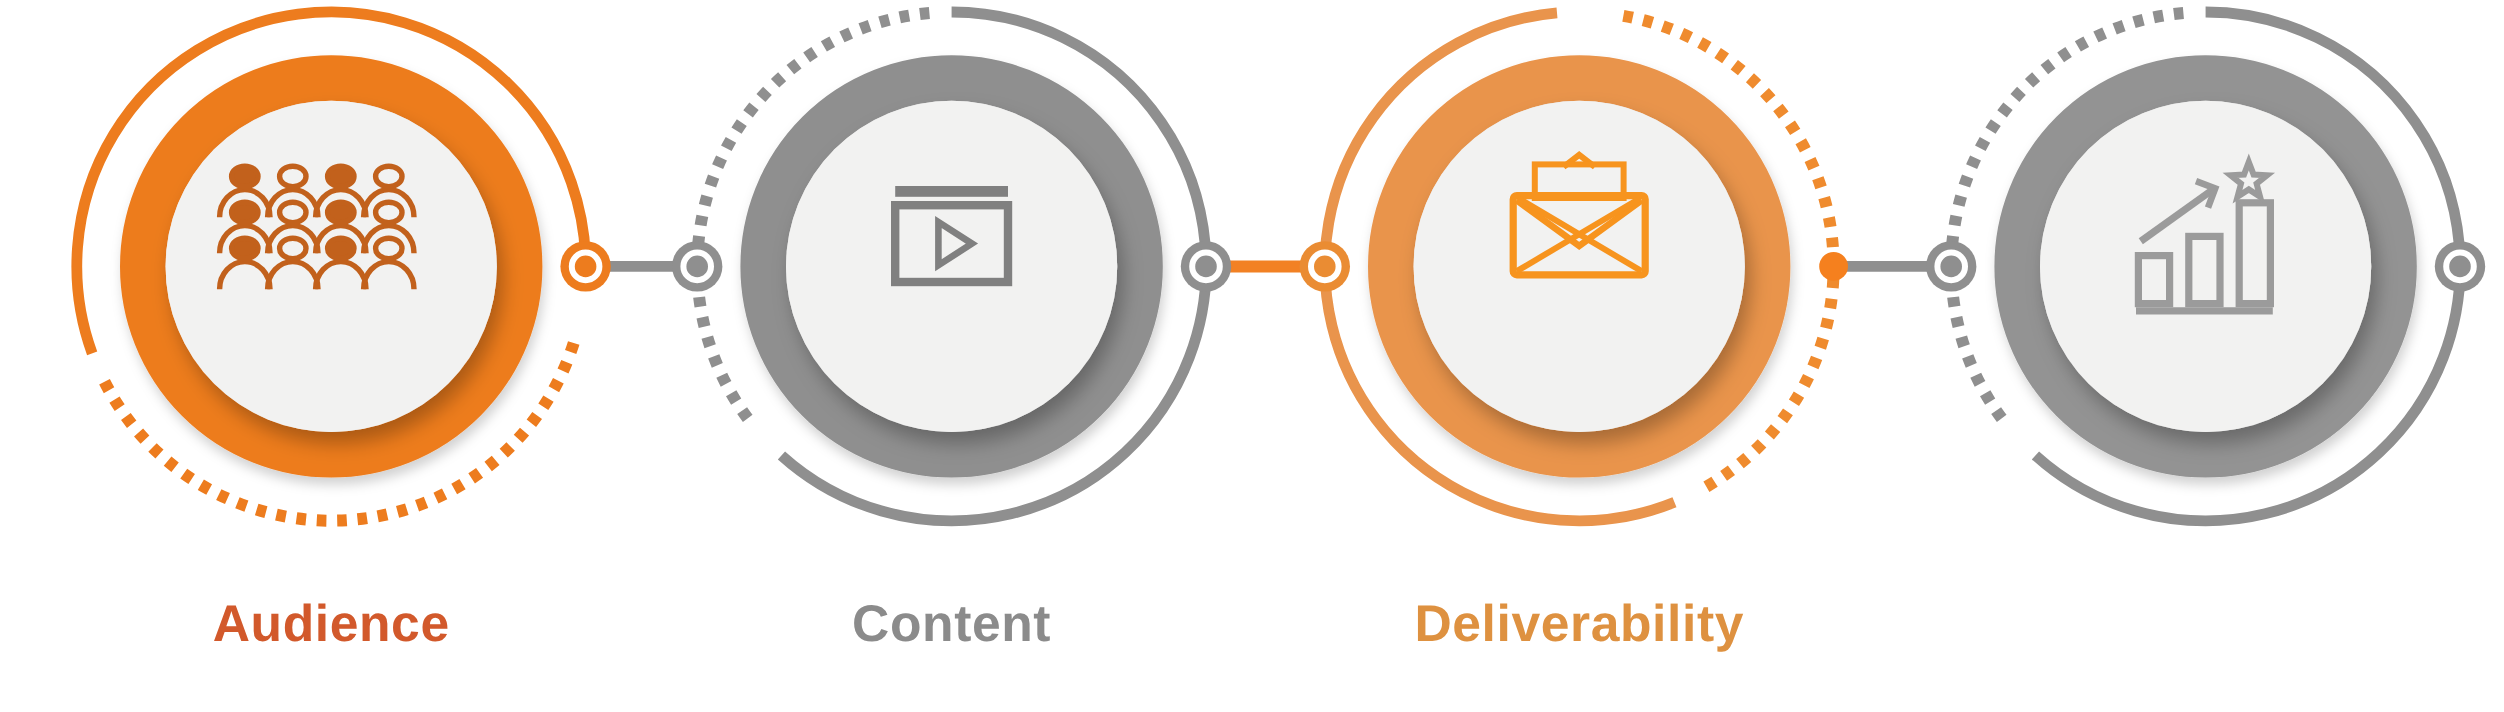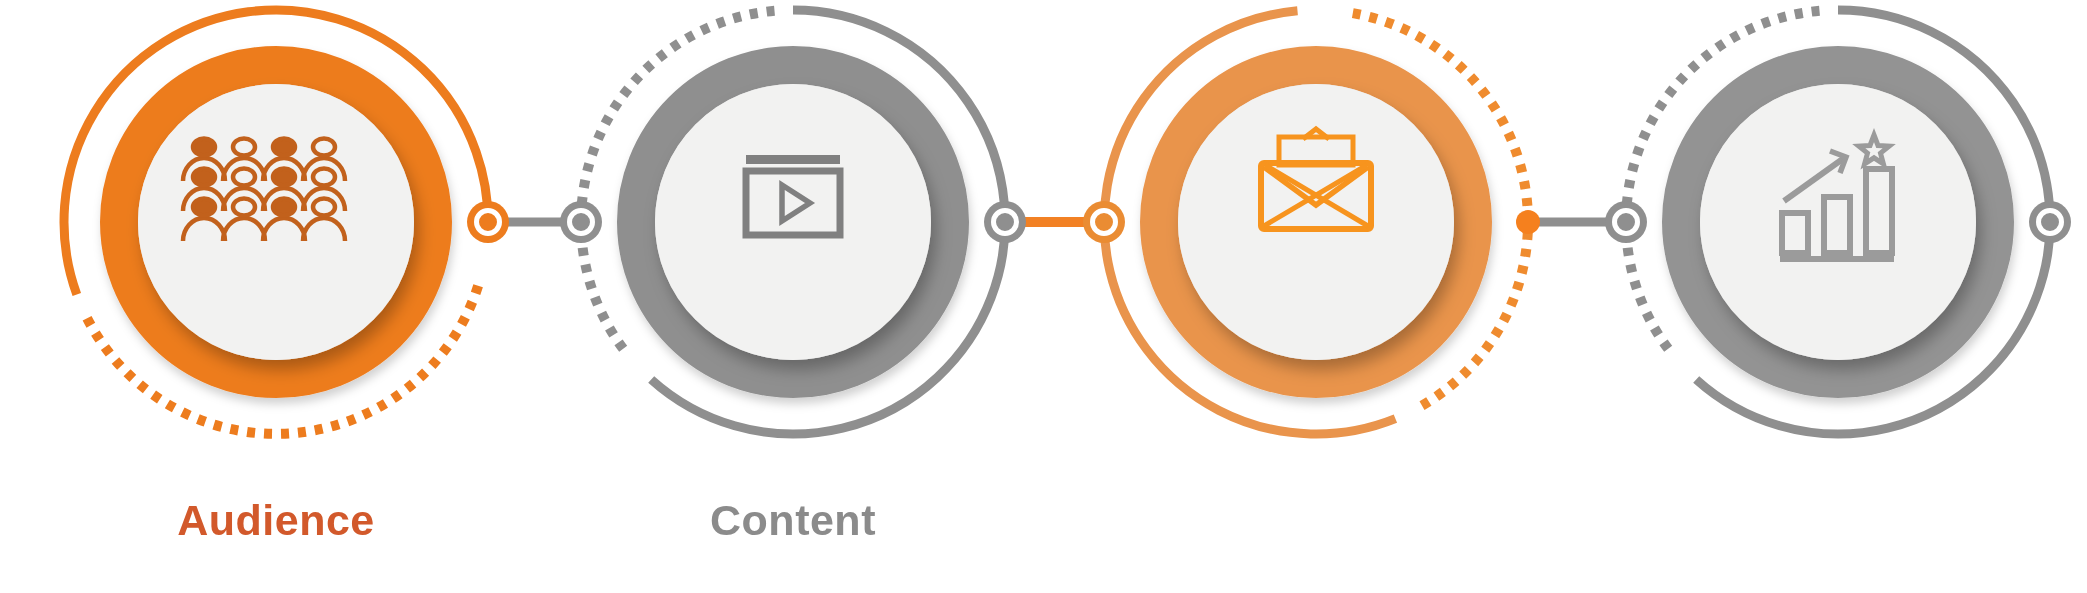--- a/index.html
+++ b/index.html
@@ -151,14 +151,15 @@
       <circle cx="1606" cy="222" r="11.5" fill="none" stroke="#FFFFFF" stroke-width="5"></circle>
     </g>
     <g>
       <circle cx="2030" cy="222" r="21" fill="#8F8F8F"></circle>
       <circle cx="2030" cy="222" r="11.5" fill="none" stroke="#FFFFFF" stroke-width="5"></circle>
     </g>
   </svg>
 
   <div class="node-label label-audience">Audience</div>
   <div class="node-label label-content">Content</div>
+  <div class="node-label label-deliverability">Deliverability</div>
 
 </div>
 
 </body></html>

